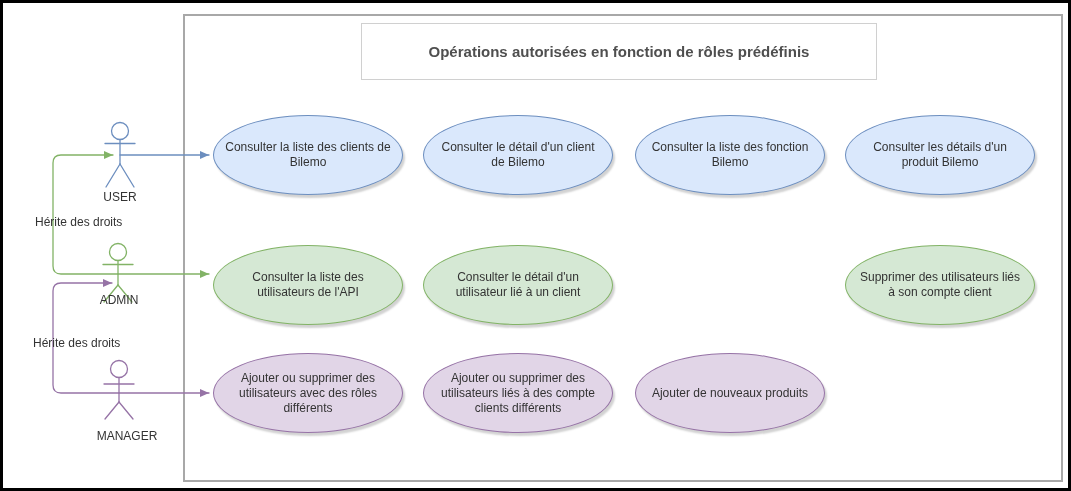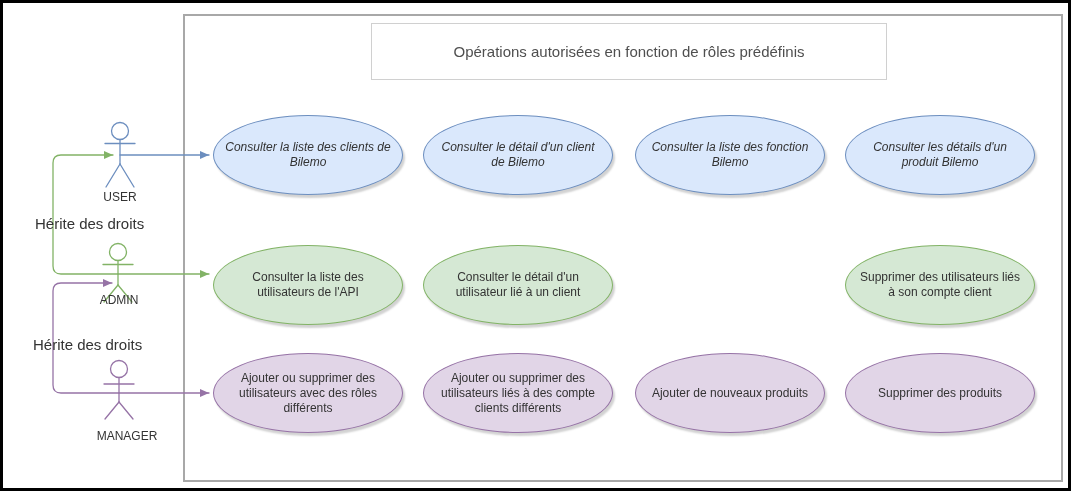--- a/index.html
+++ b/index.html
@@ -6,54 +6,54 @@
   body{font-family:"Liberation Sans","DejaVu Sans",sans-serif;}
   .canvas{
     position:relative;width:1071px;height:491px;box-sizing:border-box;
     border:3px solid #000;background:#fff;overflow:hidden;
   }
   .frame{
     position:absolute;left:180px;top:11px;width:880px;height:468px;
     box-sizing:border-box;border:2px solid var(--frame_border,#a8a8a8);background:#fff;
   }
   .title-box{
-    position:absolute;left:368px;top:20px;width:516px;height:57px;
+    position:absolute;left:358px;top:20px;width:516px;height:57px;
     box-sizing:border-box;border:1px solid var(--title_border,#d0d0d0);background:#fff;
     display:flex;align-items:center;justify-content:center;
-    font-size:15px;font-weight:normal;color:var(--title_text,#4f4f4f);
+    font-size:15px;font-weight:bold;color:var(--title_text,#4f4f4f);
   }
   .uc{
     position:absolute;width:190px;height:80px;border-radius:50%;
     display:flex;align-items:center;justify-content:center;text-align:center;
     font-size:12px;line-height:1.25;color:var(--text,#333);
     box-sizing:border-box;padding:0 10px;
     box-shadow:2px 3px 2px rgba(0,0,0,0.18);
   }
-  .uc.blue  {background:var(--blue-fill);  border:1px solid var(--blue-stroke);font-style:italic;}
+  .uc.blue  {background:var(--blue-fill);  border:1px solid var(--blue-stroke);}
   .uc.green {background:var(--green-fill); border:1px solid var(--green-stroke);}
   .uc.purple{background:var(--purple-fill);border:1px solid var(--purple-stroke);text-align:center;}
   .r1{top:112px}.r2{top:242px}.r3{top:350px}
   .c1{left:210px}.c2{left:420px}.c3{left:632px}.c4{left:842px}
   svg.overlay{position:absolute;left:0;top:0;pointer-events:none;}
   .fig line, .fig circle, .arrow{stroke-width:1.3;fill:none;stroke-linejoin:round;stroke-linecap:round;}
   .stroke-blue{stroke:var(--blue-stroke);}
   .stroke-green{stroke:var(--green-stroke);}
   .stroke-purple{stroke:var(--purple-stroke);}
   .head-blue{fill:var(--blue-fill);stroke:var(--blue-stroke);}
   .head-green{fill:var(--green-fill);stroke:var(--green-stroke);}
   .head-purple{fill:var(--purple-fill);stroke:var(--purple-stroke);}
   .fill-blue{fill:var(--blue-stroke);stroke:none;}
   .fill-green{fill:var(--green-stroke);stroke:none;}
   .fill-purple{fill:var(--purple-stroke);stroke:none;}
   .actor-label{
     position:absolute;transform:translateX(-50%);
     font-size:12px;color:var(--text,#333);white-space:nowrap;text-align:right;
   }
   .inherit-label{
-    position:absolute;font-size:15px;color:var(--text,#333);white-space:nowrap;
+    position:absolute;font-size:12px;color:var(--text,#333);white-space:nowrap;
   }
 </style>
 </head>
 <body>
 
 <div class="canvas">
 
   <div class="frame"></div>
 
   <div class="title-box">
@@ -84,23 +84,20 @@
     </div>
 
   <div class="uc purple r3 c1">
       <span>Ajouter ou supprimer des utilisateurs avec des rôles différents</span>
     </div>
   <div class="uc purple r3 c2">
       <span>Ajouter ou supprimer des utilisateurs liés à des compte clients différents</span>
     </div>
   <div class="uc purple r3 c3">
       <span>Ajouter de nouveaux produits</span>
-    </div>
-  <div class="uc purple r3 c4">
-      <span>Supprimer des produits</span>
     </div>
 
   <svg class="overlay" width="1071" height="491" viewBox="0 0 1071 491">
     <defs>
       <marker id="ah-blue" markerUnits="userSpaceOnUse" markerWidth="10" markerHeight="8" refX="9" refY="4" orient="auto">
         <path d="M0,0 L9,4 L0,8 Z" class="fill-blue"></path>
       </marker>
       <marker id="ah-green" markerUnits="userSpaceOnUse" markerWidth="10" markerHeight="8" refX="9" refY="4" orient="auto">
         <path d="M0,0 L9,4 L0,8 Z" class="fill-green"></path>
       </marker>

